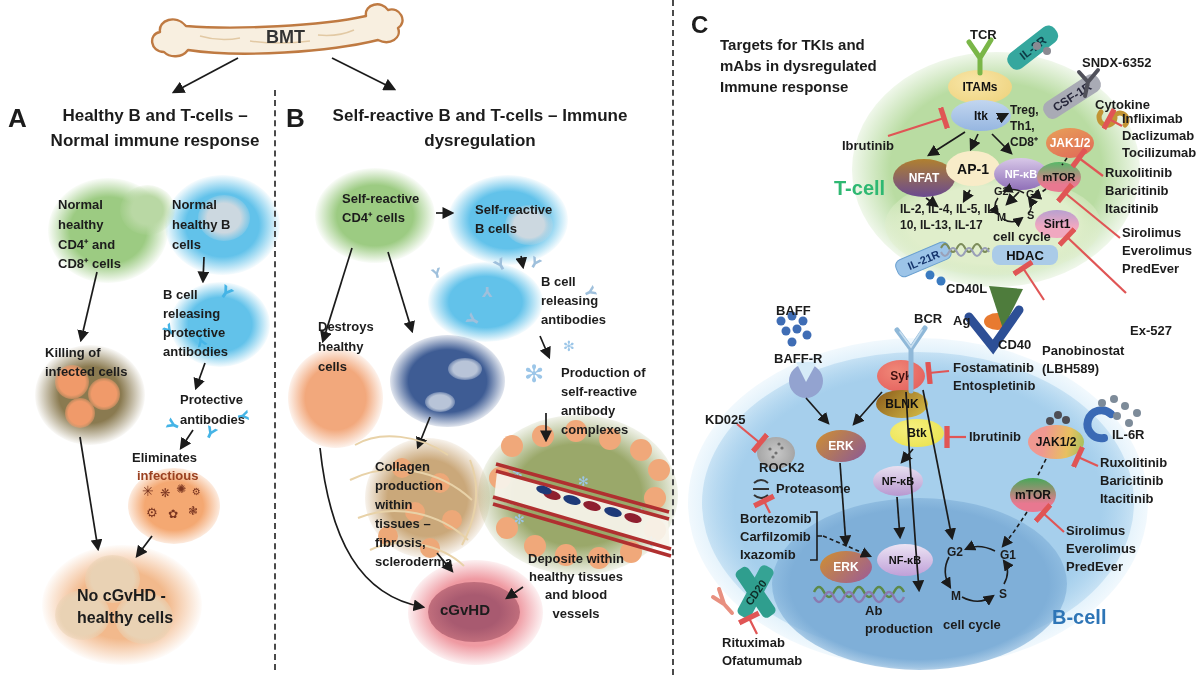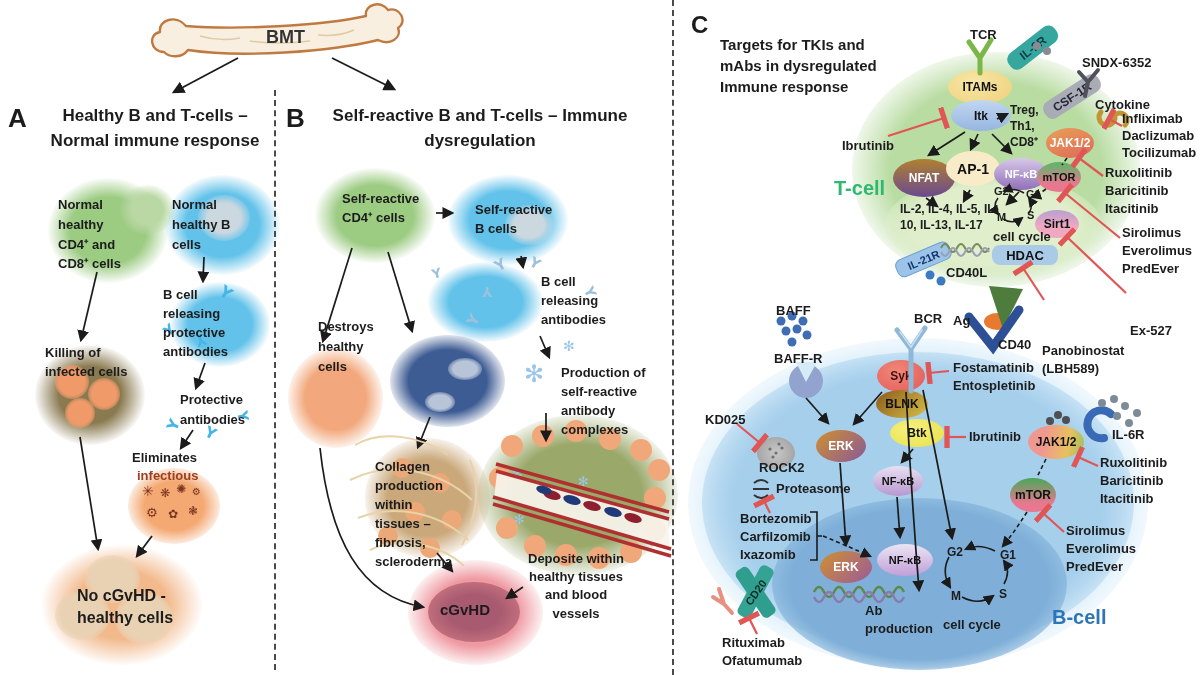--- a/index.html
+++ b/index.html
@@ -467,21 +467,21 @@
   <div class="L" style="left:1026px;top:187px;font-size:11px;">G1</div>
   <div class="L" style="left:997px;top:210px;font-size:11px;">M</div>
   <div class="L" style="left:1027px;top:208px;font-size:11px;">S</div>
   <div class="L" style="left:993px;top:228px;">cell cycle</div>
   <div class="L" style="left:1122px;top:224px;line-height:1.38;">Sirolimus
 Everolimus
 PredEver</div>
   <div class="L" style="left:1130px;top:288px;margin-top:34px;">Ex-527</div>
   <div class="L" style="left:1042px;top:298px;line-height:1.35;margin-top:44px;">Panobinostat
 (LBH589)</div>
-  <div class="L" style="left:946px;top:264px;">CD40L</div>
+  <div class="L" style="left:946px;top:280px;">CD40L</div>
   <div class="L" style="left:953px;top:312px;">Ag</div>
   <div class="L" style="left:998px;top:336px;text-align:center;">CD40</div>
   <div class="L" style="left:906px;top:310px;margin-left:8px;">BCR</div>
   <div class="L" style="left:776px;top:302px;">BAFF</div>
   <div class="L" style="left:774px;top:350px;">BAFF-R</div>
   <div class="L" style="left:953px;top:359px;line-height:1.35;">Fostamatinib
 Entospletinib</div>
   <div class="L" style="left:705px;top:411px;">KD025</div>
   <div class="L" style="left:759px;top:459px;">ROCK2</div>
   <div class="L" style="left:776px;top:480px;">Proteasome</div>

